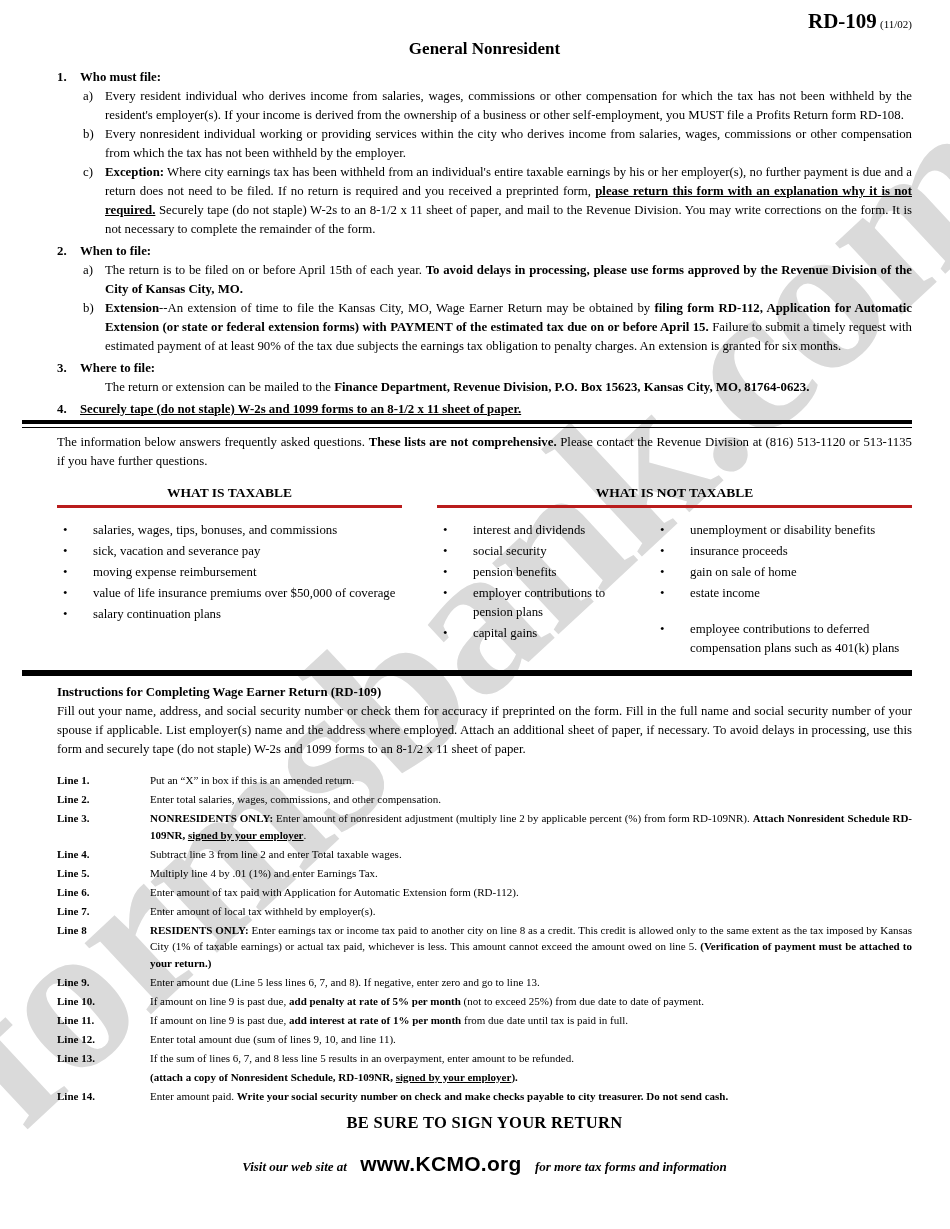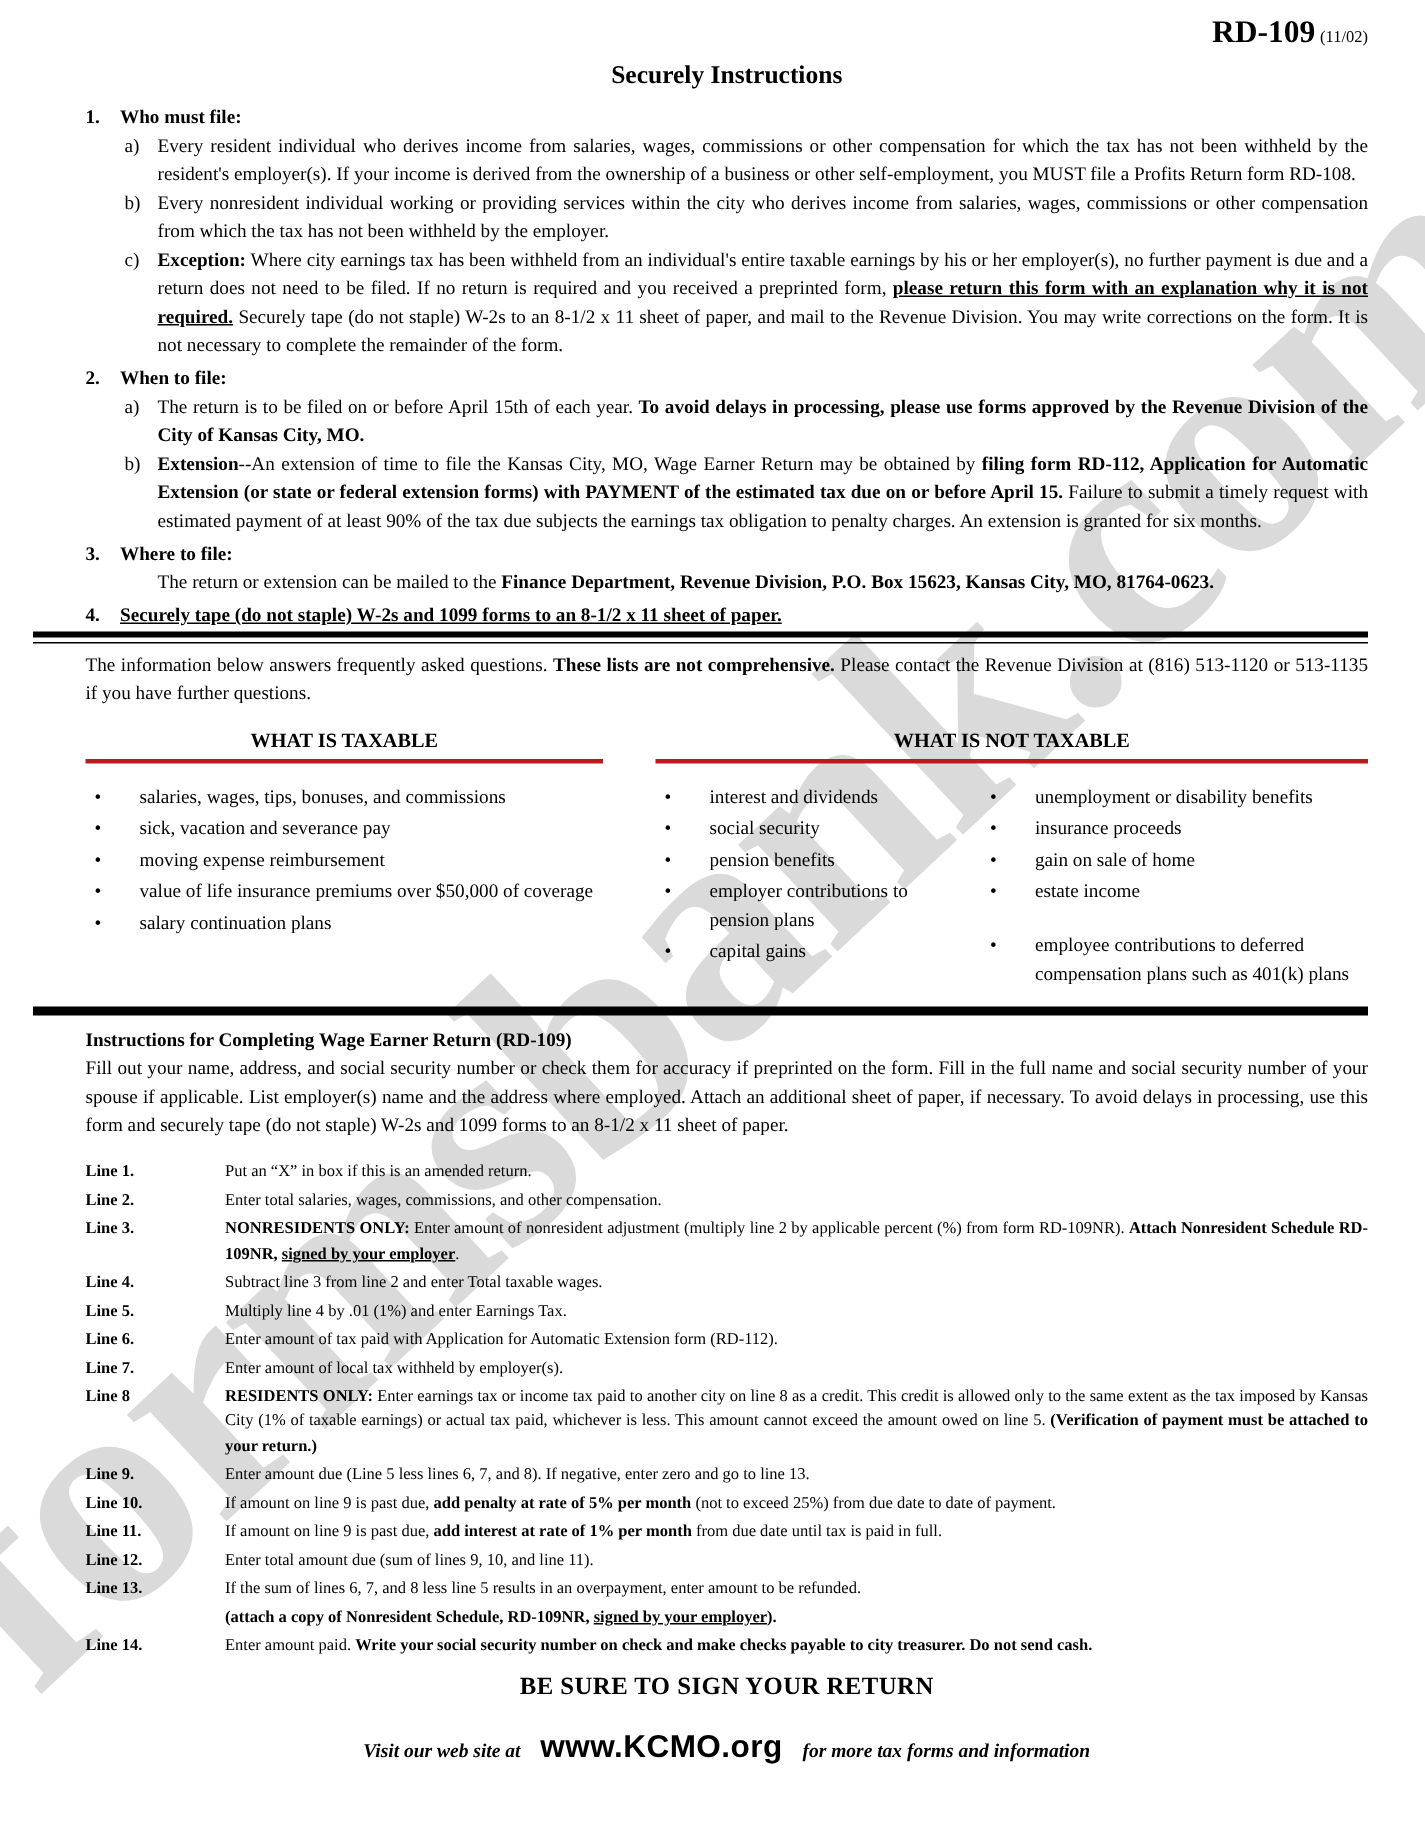--- a/index.html
+++ b/index.html
@@ -65,21 +65,21 @@
 
 <div class="page">
   <div class="watermark">formsbank.com</div>
   <div class="content">
 
     <div class="form-header">
       <span class="form-number">RD-109</span>
       <span class="form-rev">(11/02)</span>
     </div>
 
-    <div class="title">Securely Instructions</div>
+    <div class="title">General Nonresident</div>
 
     <div class="sec">
       <div class="sec-head">
         <span class="sec-num">1.</span><span>Who must file:</span>
       </div>
       <div class="sub">
         <span class="sub-label">a)</span>
         <div class="sub-text"><span>Every resident individual who derives income from salaries, wages, commissions or other compensation for which the tax has not been withheld by the resident's employer(s).  If your income is derived from the ownership of a business or other self-employment, you MUST file a Profits Return form RD-108.</span></div>
       </div>
       <div class="sub">

